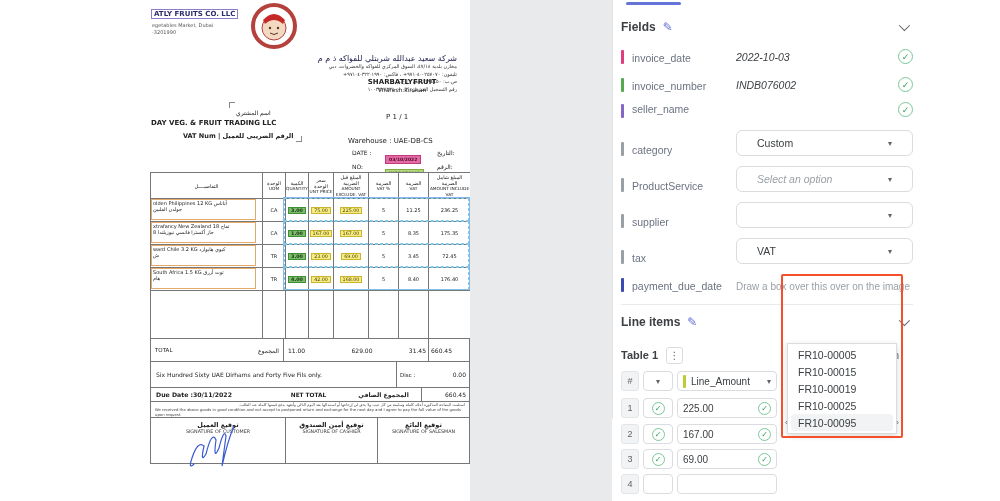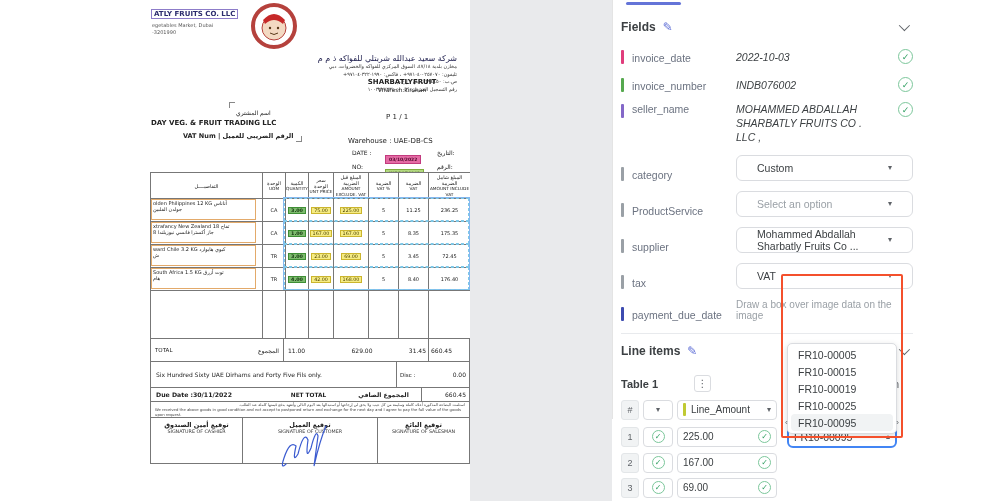--- a/index.html
+++ b/index.html
@@ -82,25 +82,25 @@
     border-bottom:1.6px solid #5f6368; transform:rotate(45deg) translateY(-2px); cursor:pointer; }
   .frow { display:flex; align-items:flex-end; margin-top:10px; min-height:18px; }
   .frow .bar { width:3px; height:14px; border-radius:1px; margin-right:8px; flex:none; }
   .flabel { width:104px; font-size:10.5px; color:#6b7280; flex:none; }
   .fval { font-size:10.5px; color:#3c4043; width:142px; line-height:1.35;font-style:italic; }
   .chk { width:15px; height:15px; border:1.4px solid #7cc79b; border-radius:50%; color:#2f9e60;
     font-size:9px; display:flex; align-items:center; justify-content:center; margin-left:auto; flex:none; cursor:pointer; }
   .select { flex:1; height:26px; border:1px solid #dadce0; border-radius:6px; display:flex;
     align-items:center; padding:0 20px; font-size:10.5px; color:#3c4043; cursor:pointer; background:#fff; }
   .select .caret { margin-left:auto; color:#5f6368; font-size:8px; }
-  .select.ph { color:#9aa0a6; }
+  .select.ph { color:#9aa0a6;font-style:italic; }
   .drawhint { font-size:10px; color:#9aa0a6; }
   .divider { border-top:1px solid #e8eaed; margin-top:12px; }
 
-  .t1row { display:flex; align-items:center; margin-top:14px; height:20px;gap:28px; }
+  .t1row { display:flex; align-items:center; margin-top:14px; height:20px; }
   .t1lbl { font-size:11px; font-weight:bold; }
   .dots-btn { width:17px; height:17px; border:1px solid #dadce0; border-radius:3px; margin-left:8px;
     display:flex; align-items:center; justify-content:center; color:#5f6368; font-size:10px; cursor:pointer; }
   .fullw { margin-left:auto; margin-right:14px; display:flex; align-items:center; gap:5px;
     font-size:10.5px; color:#5f6368; cursor:pointer; }
 
   .lrow { display:flex; align-items:center; margin-top:5px; }
   .idx { width:18px; height:20px; background:#f1f3f4; border:1px solid #e3e6e8; border-radius:3px;
     font-size:9px; color:#5f6368; display:flex; align-items:center; justify-content:center; flex:none; }
   .cell { height:20px; border:1px solid #dadce0; border-radius:4px; background:#fff;
@@ -109,21 +109,21 @@
   .c2 { width:100px; font-size:10px; color:#3c4043; }
   .c2 .chk2 { margin-left:auto; }
   .chk2 { width:13px; height:13px; border:1.2px solid #7cc79b; border-radius:50%; color:#2f9e60;
     font-size:8px; display:flex; align-items:center; justify-content:center; cursor:pointer; flex:none; }
   .colbar { width:3px; height:13px; background:#c0ca33; border-radius:1px; margin-right:5px; flex:none; }
   .hd { background:#fff; font-size:10px; color:#3c4043; }
   .pscol { width:110px; margin-left:10px; height:22px; border-radius:6px; font-size:10.5px; }
   .combo { border:2px solid #4285f4; color:#3c4043; }
   .combo .caret-up { margin-left:auto; color:#5f6368; font-size:8px; }
   .ddlist { position:absolute; left:174px; top:341px; width:110px; background:#fff;
-    border:1px solid #dadce0; border-radius:5px; box-shadow:0 2px 6px rgba(0,0,0,.15);
+    border:1px solid #dadce0; border-radius:0; box-shadow:0 2px 6px rgba(0,0,0,.15);
     padding:2px 0; z-index:5; }
   .opt { height:17px; display:flex; align-items:center; padding:0 10px; font-size:10.5px;
     color:#3c4043; cursor:pointer; position:relative; }
   .opt.sel { background:#f1f3f4; border-radius:4px; margin:0 3px; padding:0 7px; }
   .sarr { position:absolute; font-size:8px; color:#5f6368; top:4px; }
   .sarr.l { left:-6px; } .sarr.r { right:-6px; }
   .red-rect { position:absolute; left:168px; top:272px; width:122px; height:164px;
     border:2px solid #f4502c; border-radius:2px; pointer-events:none; z-index:6; }
 </style>
 </head>
@@ -329,31 +329,31 @@
       <div class="seg" style="width:75px;justify-content:center;font-size:6.2px;font-weight:bold;">المجموع الصافي</div>
       <div class="seg" style="flex:1;justify-content:flex-end;padding-right:3px;font-size:6px;border-left:1px solid #777;height:100%;">660.45</div>
     </div>
 
     <div class="abs blk b-terms">
       <div style="font-size:3.8px;color:#444;padding:0 4px;direction:rtl;width:100%;">استلمت البضاعة المذكورة أعلاه كاملة وسليمة من كل عيب ولا يحق لي إرجاعها أو استبدالها بعد اليوم التالي وأتعهد بدفع قيمتها كاملة عند الطلب.</div>
       <div style="font-size:3.8px;color:#444;padding:0 4px;width:100%;">We received the above goods in good condition and not accept to postponed return and exchange for the next day and I agree to pay the full value of the goods upon request.</div>
     </div>
 
     <div class="abs blk b-sign">
-      <div class="sgn" style="width:92px;">
-        <span class="ar">توقيع أمين الصندوق</span>
-        <span class="en">SIGNATURE OF CASHIER</span>
-      </div>
       <div class="sgn" style="width:135px;">
         <span class="ar">توقيع العميل</span>
         <span class="en">SIGNATURE OF CUSTOMER</span>
         <svg width="60" height="52" viewBox="0 0 60 52" style="position:absolute;left:35px;top:2px;overflow:visible;">
           <path d="M8 44 Q2 50 6 38 Q12 20 18 26 Q14 44 20 34 Q26 10 30 20 Q27 42 33 28 Q38 8 40 16 L36 46 Q42 20 48 6" stroke="#3b5bd0" stroke-width="1.2" fill="none" stroke-linecap="round"></path>
         </svg>
       </div>
+      <div class="sgn" style="width:92px;">
+        <span class="ar">توقيع أمين الصندوق</span>
+        <span class="en">SIGNATURE OF CASHIER</span>
+      </div>
       <div class="sgn" style="flex:1;">
         <span class="ar">توقيع البائع</span>
         <span class="en">SIGNATURE OF SALESMAN</span>
       </div>
     </div>
   </div>
 
   <div class="gray-strip"></div>
 
   <div class="panel">
@@ -376,21 +376,20 @@
       <div class="frow">
         <span class="bar" style="background-color: rgb(86, 169, 79);"></span>
         <span class="flabel">invoice_number</span>
         <span class="fval">INDB076002</span>
         <span class="chk">✓</span>
       </div>
 
       <div class="frow" style="align-items:flex-start;">
         <span class="bar" style="margin-top: 2px; background-color: rgb(132, 104, 200);"></span>
         <span class="flabel" style="margin-top:1px;">seller_name</span>
-        <span class="fval">MOHAMMED ABDALLAH SHARBATLY FRUITS CO . LLC ,</span>
         <span class="chk">✓</span>
       </div>
 
       <div class="frow">
         <span class="bar" style="background-color: rgb(154, 160, 166);"></span>
         <span class="flabel">category</span>
         <span class="select">
           <span>Custom</span>
           <span class="caret">▾</span>
         </span>
@@ -402,38 +401,37 @@
         <span class="select ph">
           <span>Select an option</span>
           <span class="caret">▾</span>
         </span>
       </div>
 
       <div class="frow">
         <span class="bar" style="background-color: rgb(154, 160, 166);"></span>
         <span class="flabel">supplier</span>
         <span class="select">
-          <span>Mohammed Abdallah Sharbatly Fruits Co ...</span>
           <span class="caret">▾</span>
         </span>
       </div>
 
       <div class="frow">
         <span class="bar" style="background-color: rgb(154, 160, 166);"></span>
         <span class="flabel">tax</span>
         <span class="select">
           <span>VAT</span>
           <span class="caret">▾</span>
         </span>
       </div>
 
       <div class="frow">
         <span class="bar" style="background-color: rgb(61, 75, 176);"></span>
         <span class="flabel">payment_due_date</span>
-        <span class="drawhint">Draw a box over image data on the image</span>
+        <span class="drawhint">Draw a box over this over on the image</span>
       </div>
 
       <div class="divider"></div>
 
       <div class="sec-head" style="margin-top:8px;">
         <span class="sec-title">Line items</span>
         <span class="pencil">✎</span>
         <span class="chev"></span>
       </div>
 

